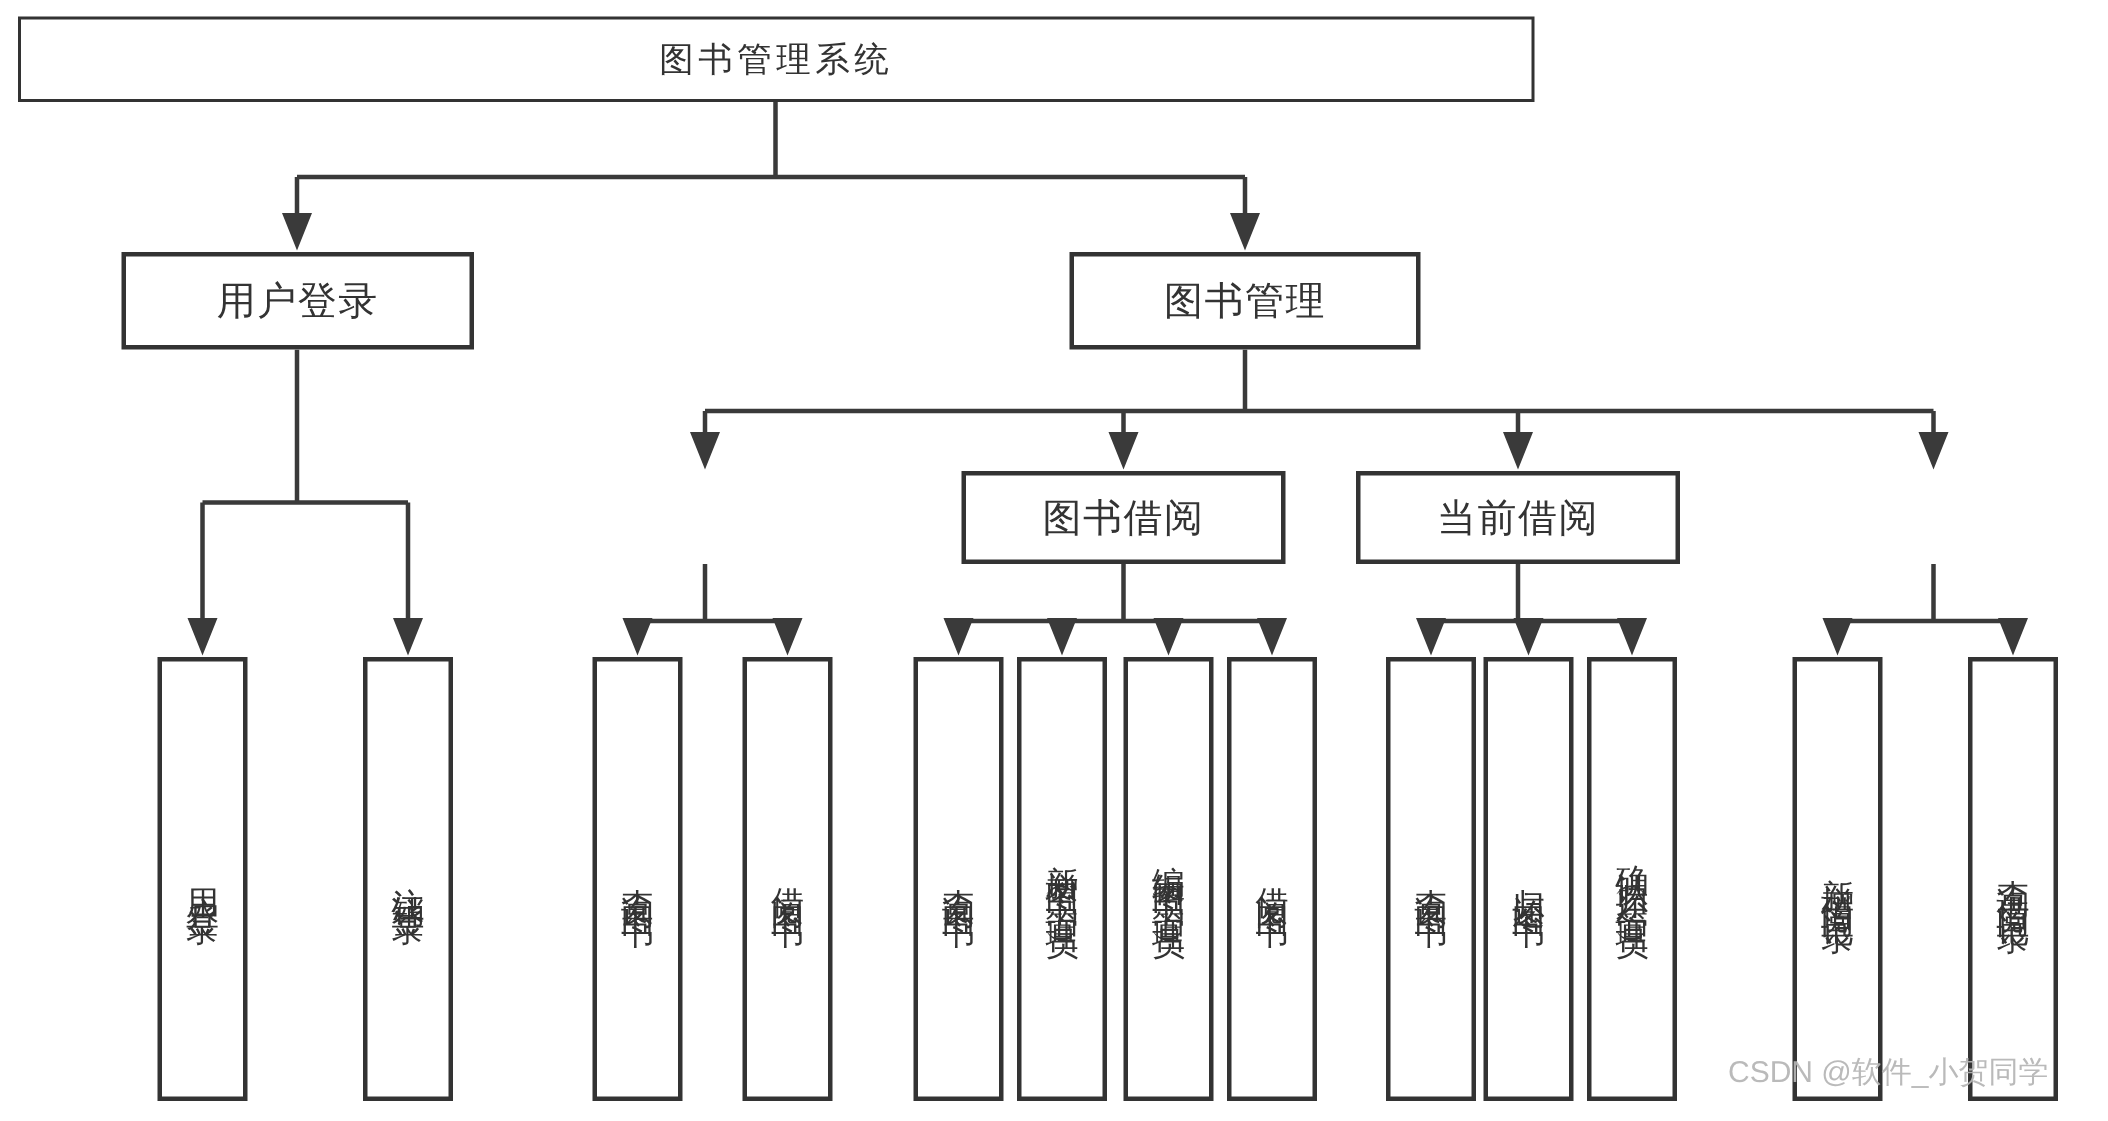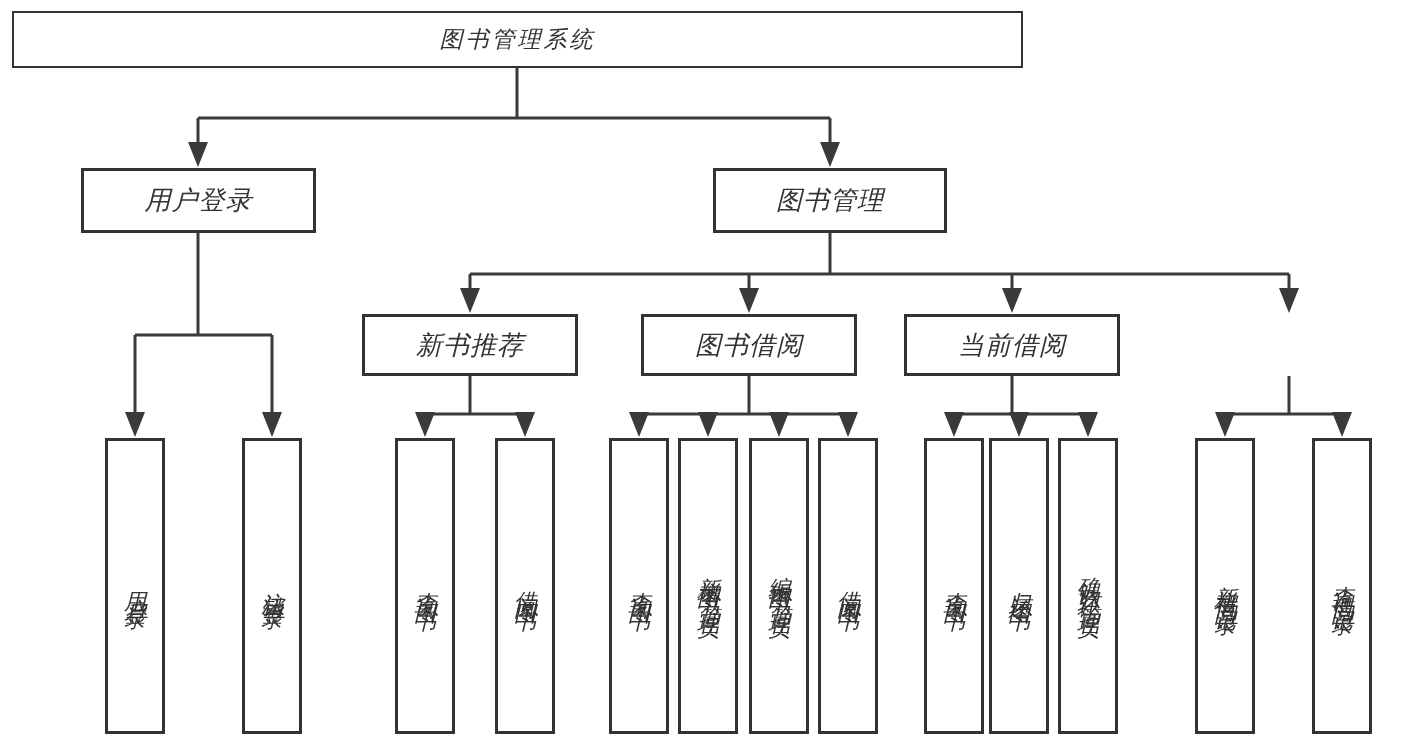--- a/index.html
+++ b/index.html
@@ -10,21 +10,20 @@
     --bg:#ffffff;
   }
   html,body{margin:0;padding:0;background:var(--bg);}
   .canvas{
     position:relative;
     width:1405px;height:747px;
     background:var(--bg);
     font-family:"Liberation Sans", sans-serif;
     color:var(--text);
     overflow:hidden;
-    font-style:italic;
   }
   .connectors{position:absolute;left:0;top:0;width:1405px;height:747px;}
   .box{
     position:absolute;
     box-sizing:border-box;
     background:#fff;
     border:3px solid var(--border);
     display:flex;align-items:center;justify-content:center;
     text-align:center;
     z-index:2;
@@ -90,23 +89,20 @@
     <span>图书管理系统</span>
   </div>
 
   <div class="box lvl l2a">
     <span>用户登录</span>
   </div>
   <div class="box lvl l2b">
     <span>图书管理</span>
   </div>
 
-  <div class="box lvl l3 l3a">
-    <span>新书推荐</span>
-  </div>
   <div class="box lvl l3 l3c">
     <span>当前借阅</span>
   </div>
   <div class="box lvl l3 l3b">
     <span>图书借阅</span>
   </div>
 
   <div class="box leaf f1a">
     <span class="vtext">用户登录</span>
   </div>
@@ -144,14 +140,15 @@
     <span class="vtext">确认归还（管理员）</span>
   </div>
 
   <div class="box leaf f5a">
     <span class="vtext">新增借阅记录</span>
   </div>
   <div class="box leaf f5b">
     <span class="vtext">查询借阅记录</span>
   </div>
 
+  <div class="watermark">CSDN @软件_小贺同学</div>
 
 </div>
 
 </body></html>

